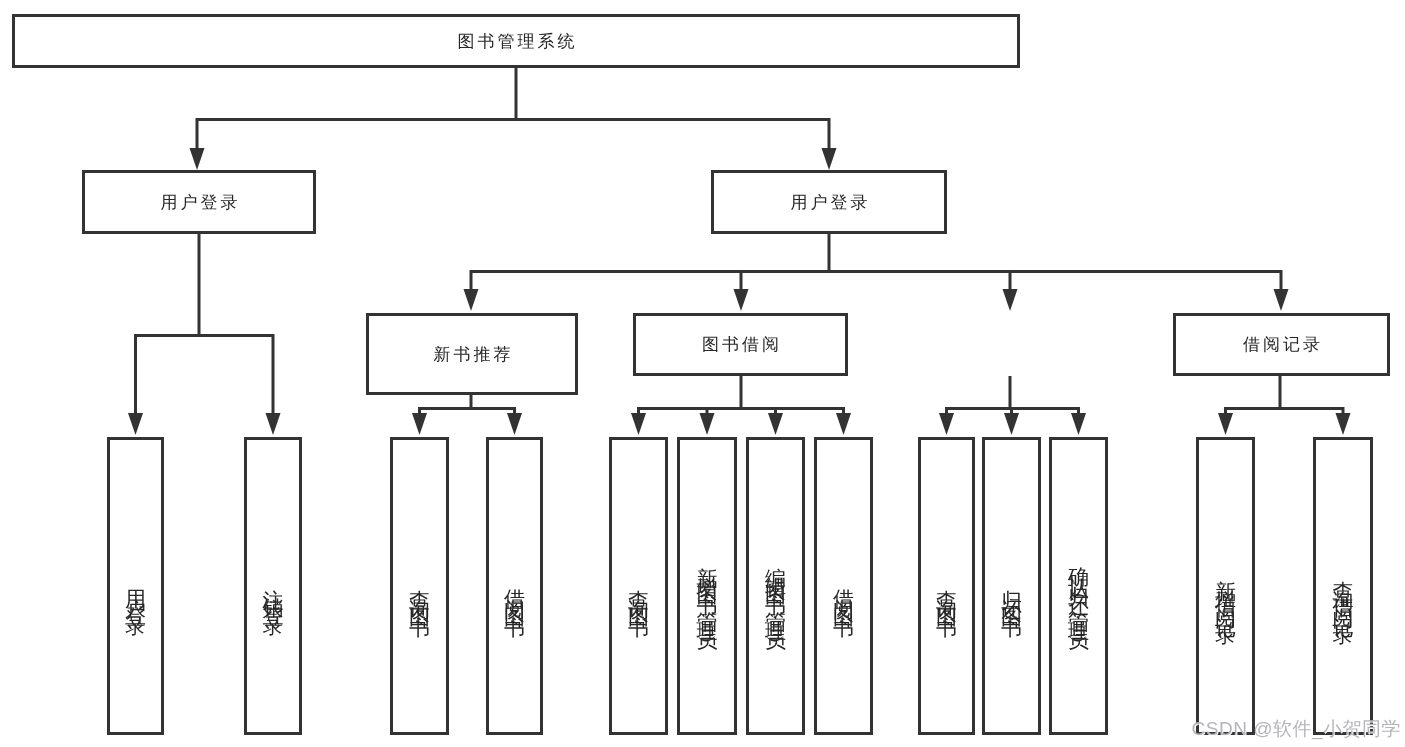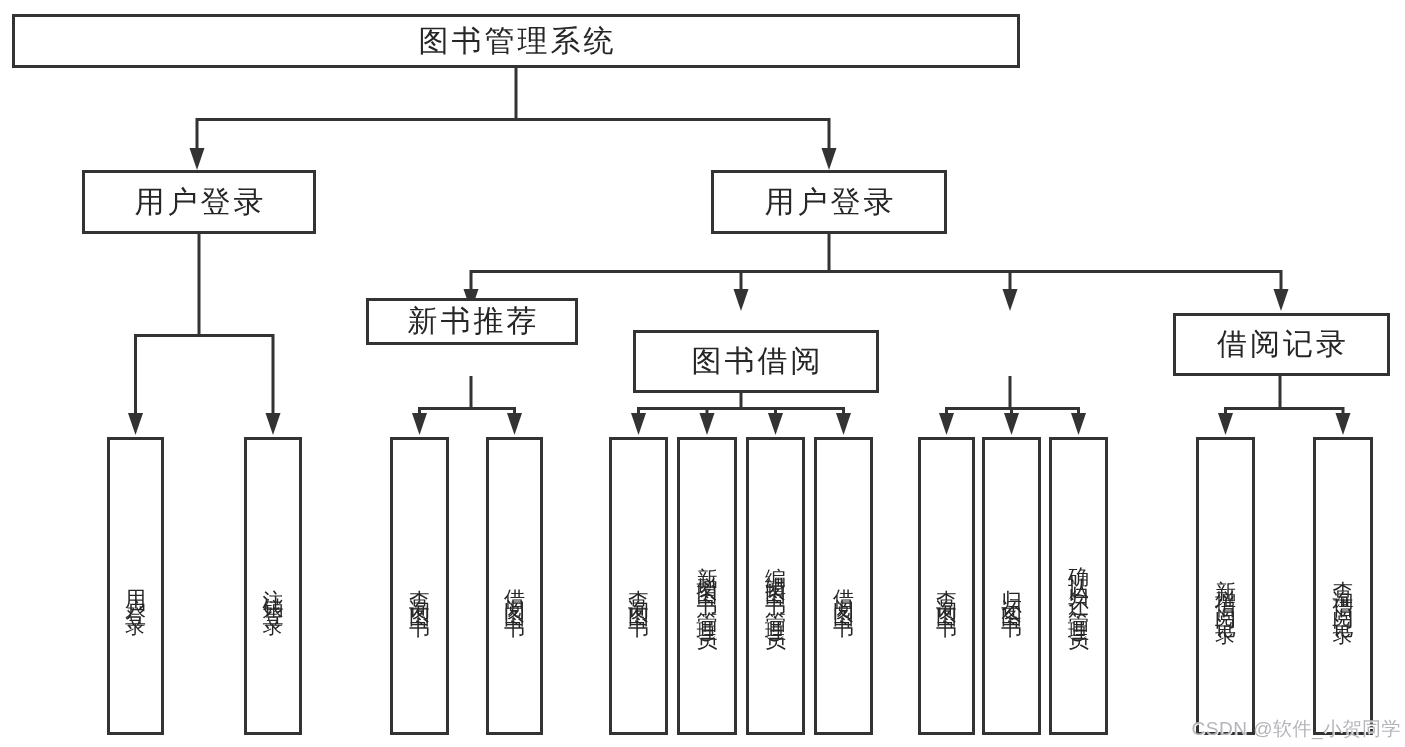--- a/index.html
+++ b/index.html
@@ -40,21 +40,21 @@
     position: absolute;
     z-index: 2;
     background: var(--background);
     border: 3px solid var(--line);
     display: flex;
     align-items: center;
     justify-content: center;
     color: var(--text);
   }
   .node.h-label {
-    font-size: 30px;
+    font-size: 17px;
     letter-spacing: 3px;
     white-space: nowrap;
   }
   .node.h-label span { transform: translateX(1.5px); }
 
   .leaf {
     top: 437px;
     height: 298px;
   }
   .leaf span {
@@ -138,24 +138,24 @@
     <span>图书管理系统</span>
   </div>
 
   <div class="node h-label" style="left:82px; top:170px; width:234px; height:64px">
     <span>用户登录</span>
   </div>
   <div class="node h-label" style="left:711px; top:170px; width:236px; height:64px">
     <span>用户登录</span>
   </div>
 
-  <div class="node h-label" style="left:366px; top:298px; width:212px; height:47px">
+  <div class="node h-label" style="left:366px; top:313px; width:212px; height:82px">
     <span>新书推荐</span>
   </div>
-  <div class="node h-label" style="left:633px; top:330px; width:246px; height:63px">
+  <div class="node h-label" style="left:633px; top:313px; width:215px; height:63px">
     <span>图书借阅</span>
   </div>
   <div class="node h-label" style="left:1173px; top:313px; width:217px; height:63px">
     <span>借阅记录</span>
   </div>
 
   <div class="node leaf" style="left:107px; width:57px">
     <span>用户登录</span>
   </div>
   <div class="node leaf" style="left:244px; width:58px">

